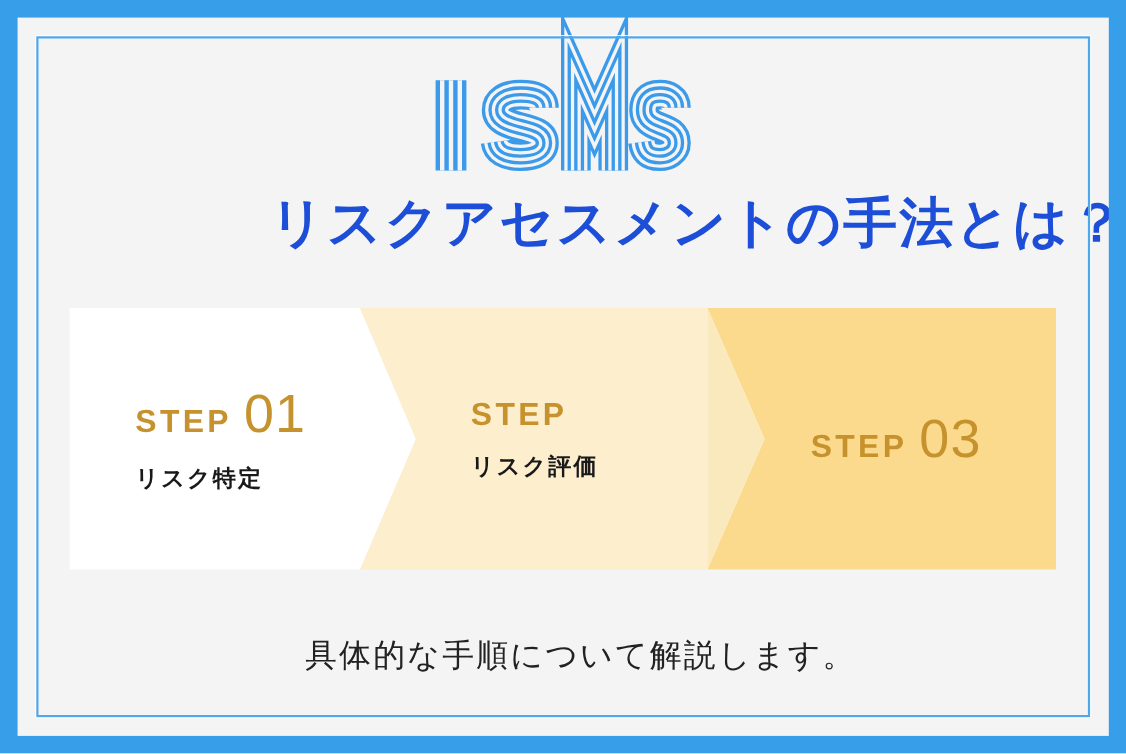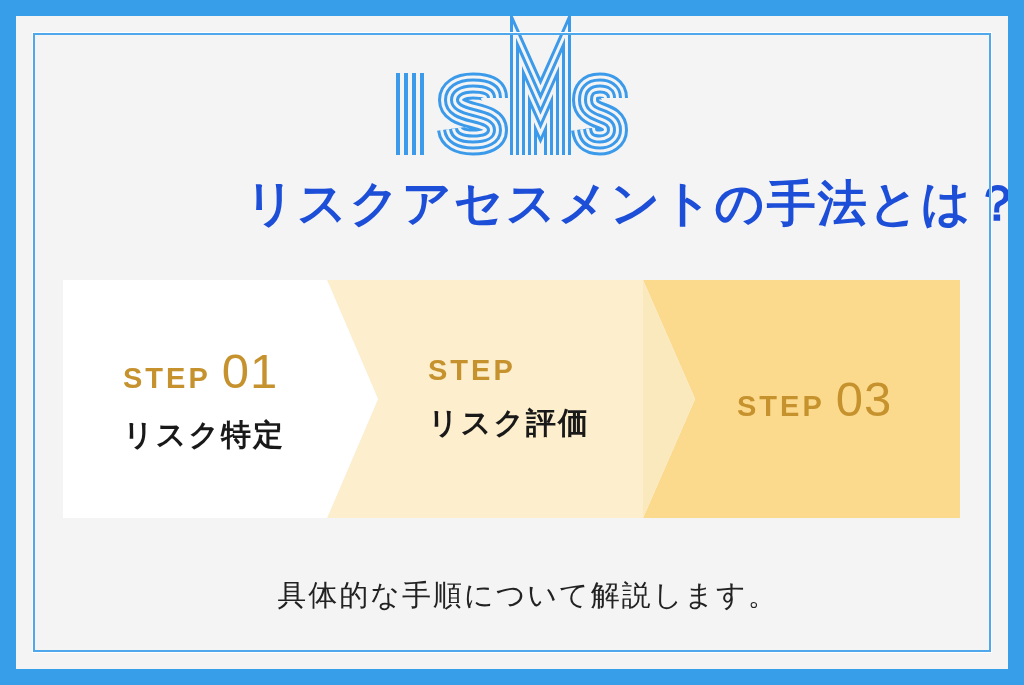--- a/index.html
+++ b/index.html
@@ -128,21 +128,21 @@
     font-weight: 700;
     letter-spacing: 3px;
   }
   .step-num {
     font-size: 49px;
     font-weight: 400;
     letter-spacing: 1px;
   }
   .step-name {
     margin-top: 16px;
-    font-size: 30px;
+    font-size: 21px;
     font-weight: 700;
     letter-spacing: 2px;
     color: #191919;
   }
 
   
   .caption {
     position: absolute;
     top: 560px;
     left: 0;

